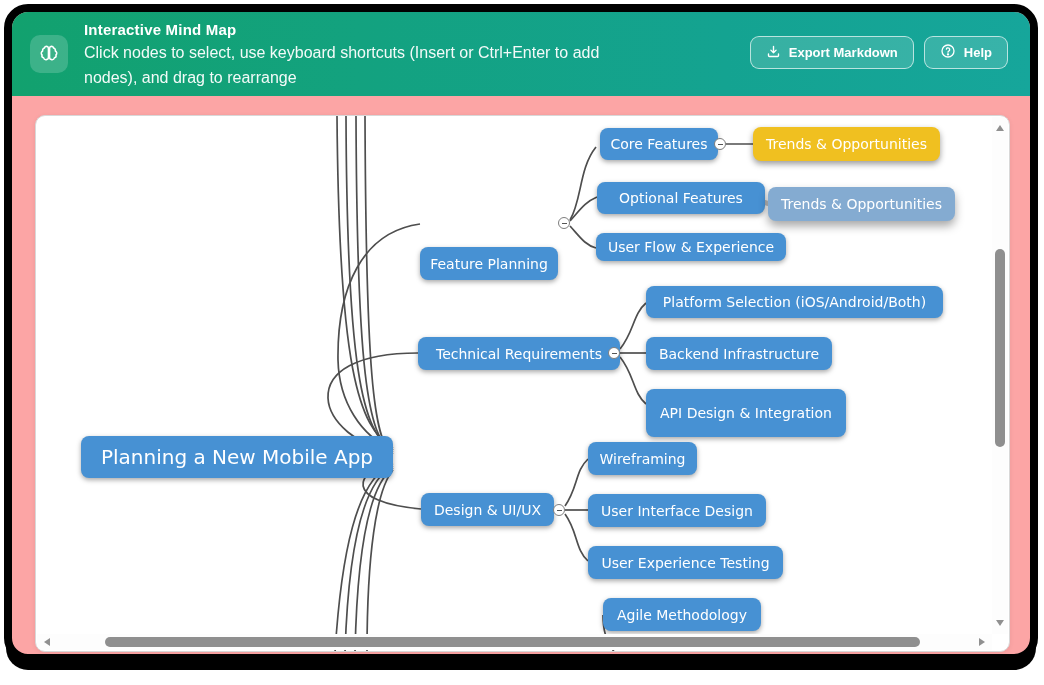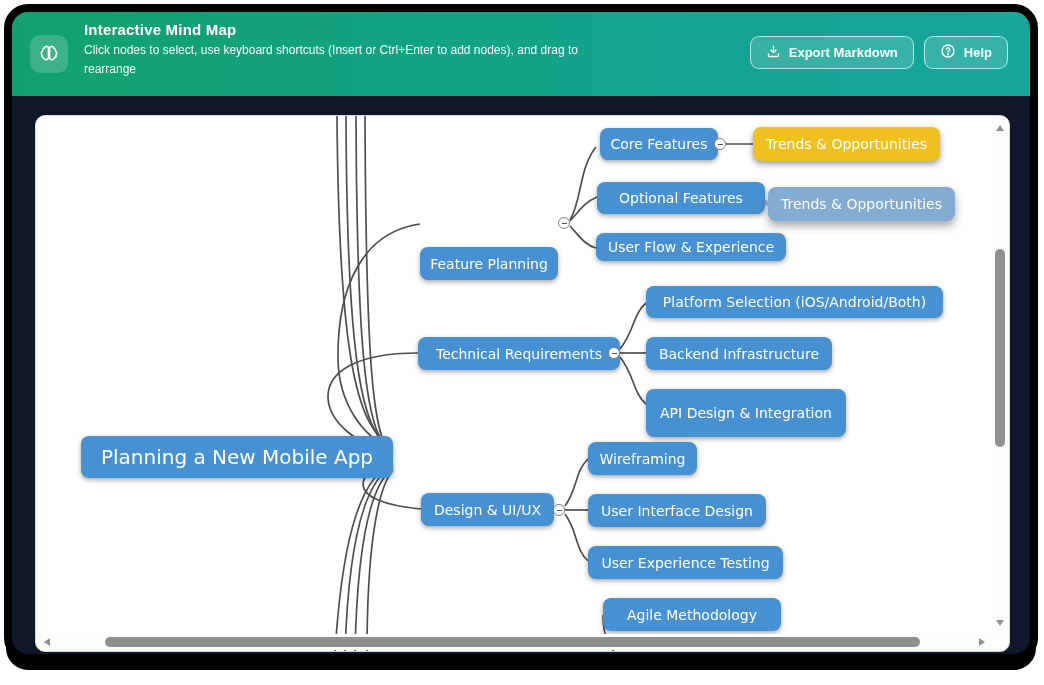--- a/index.html
+++ b/index.html
@@ -1,31 +1,31 @@
 <!DOCTYPE html>
 <html><head>
 <meta charset="utf-8">
 <style>
   * { margin:0; padding:0; box-sizing:border-box; }
   html,body { width:1044px; height:685px; background:#fff; overflow:hidden;
               font-family:"Liberation Sans", sans-serif; }
 
   .window { position:absolute; left:4px; top:4px; width:1034px; height:658px;
-            border:8px solid #000; border-radius:24px; background:#0f172a; overflow:hidden;
+            border:8px solid #000; border-radius:24px; background:#fca5a5; overflow:hidden;
             box-shadow:0 10px 0 -2px #000; }
 
   
   .header { position:absolute; left:0; top:0; right:0; height:84px;
             background:linear-gradient(90deg,#12a16e 0%,#14a391 70%,#16a69b 100%); }
   .badge { position:absolute; left:18px; top:23px; width:38px; height:38px;
            background:rgba(255,255,255,.18); border-radius:10px;
            display:flex; align-items:center; justify-content:center; }
   .titlebox { position:absolute; left:72px; top:9px; width:545px; color:#fff; }
   .title { font-size:15px; font-weight:700; letter-spacing:.2px; margin-bottom:3px; }
-  .subtitle { font-size:12px; line-height:1.55; color:rgba(255,255,255,.95); }
+  .subtitle { font-size:16px; line-height:1.55; color:rgba(255,255,255,.95); }
   .hbuttons { position:absolute; right:22px; top:24px; display:flex; gap:10px; }
   .hbtn { display:flex; align-items:center; gap:8px; height:33px; padding:0 15px;
           background:rgba(255,255,255,.15); border:1.5px solid rgba(255,255,255,.65);
           border-radius:9px; color:#fff; font-size:13px; font-weight:700; cursor:pointer;
           font-family:"Liberation Sans", sans-serif; }
   .hbtn svg { flex:0 0 auto; }
 
   
   .canvas { position:absolute; left:23px; top:103px; width:975px; height:537px;
             background:#fff; border:1px solid #d8d8d8; border-radius:10px;
@@ -150,21 +150,21 @@
         <div class="node branch" style="left: 382px; top: 221px; width: 202px; height: 33px;">Technical Requirements</div>
         <div class="toggle" style="left: 572px; top: 231px;"></div>
         <div class="node child" style="left: 610px; top: 170px; width: 297px; height: 32px;">Platform Selection (iOS/Android/Both)</div>
         <div class="node child" style="left: 610px; top: 221px; width: 186px; height: 33px;">Backend Infrastructure</div>
         <div class="node child" style="left: 610px; top: 273px; width: 200px; height: 48px;">API Design &amp; Integration</div>
         <div class="node branch" style="left: 385px; top: 377px; width: 133px; height: 33px;">Design &amp; UI/UX</div>
         <div class="toggle" style="left: 517px; top: 388px;"></div>
         <div class="node child" style="left: 552px; top: 326px; width: 109px; height: 33px;">Wireframing</div>
         <div class="node child" style="left: 552px; top: 378px; width: 178px; height: 33px;">User Interface Design</div>
         <div class="node child" style="left: 552px; top: 430px; width: 195px; height: 33px;">User Experience Testing</div>
-        <div class="node child" style="left: 567px; top: 482px; width: 178px; height: 33px;">Agile Methodology</div>
+        <div class="node child" style="left: 567px; top: 482px; width: 158px; height: 33px;">Agile Methodology</div>
       </div>
 
     <div class="vtrack">
       <div class="arr up"></div>
       <div class="vthumb"></div>
       <div class="arr down"></div>
     </div>
 
     <div class="htrack">
       <div class="arr left"></div>

